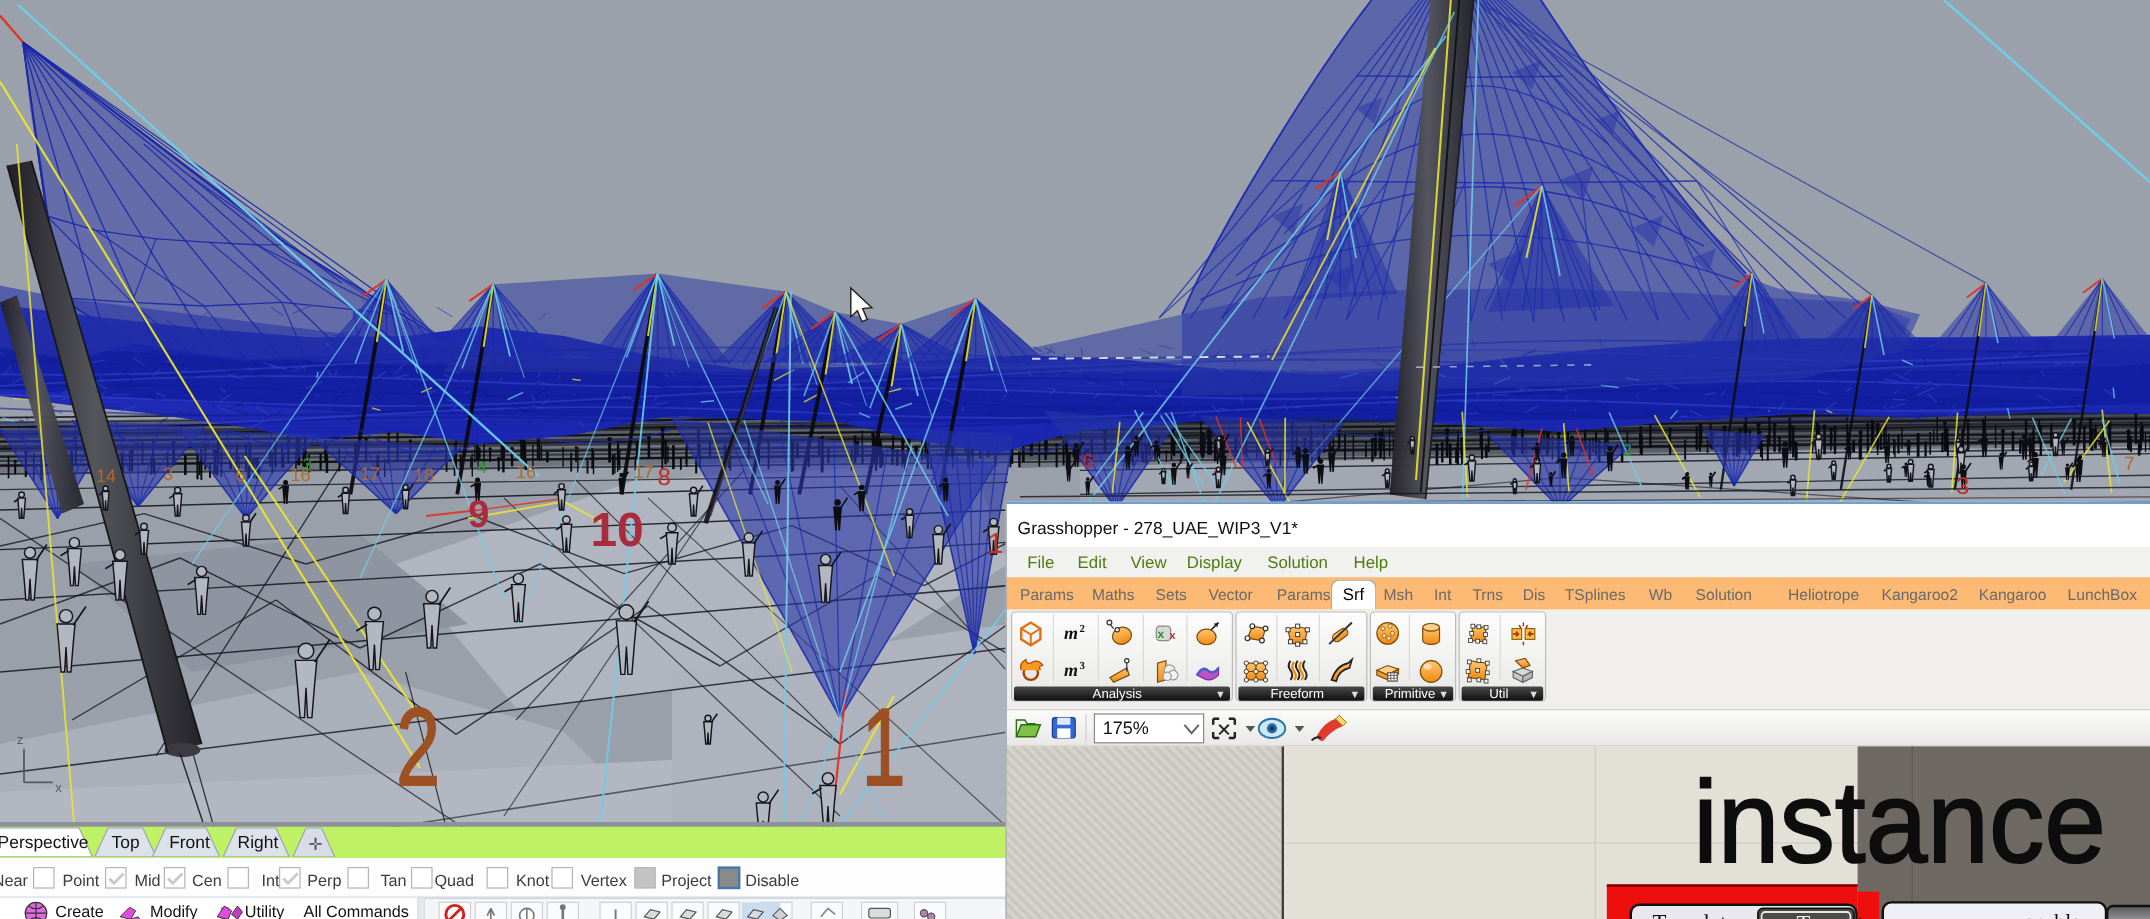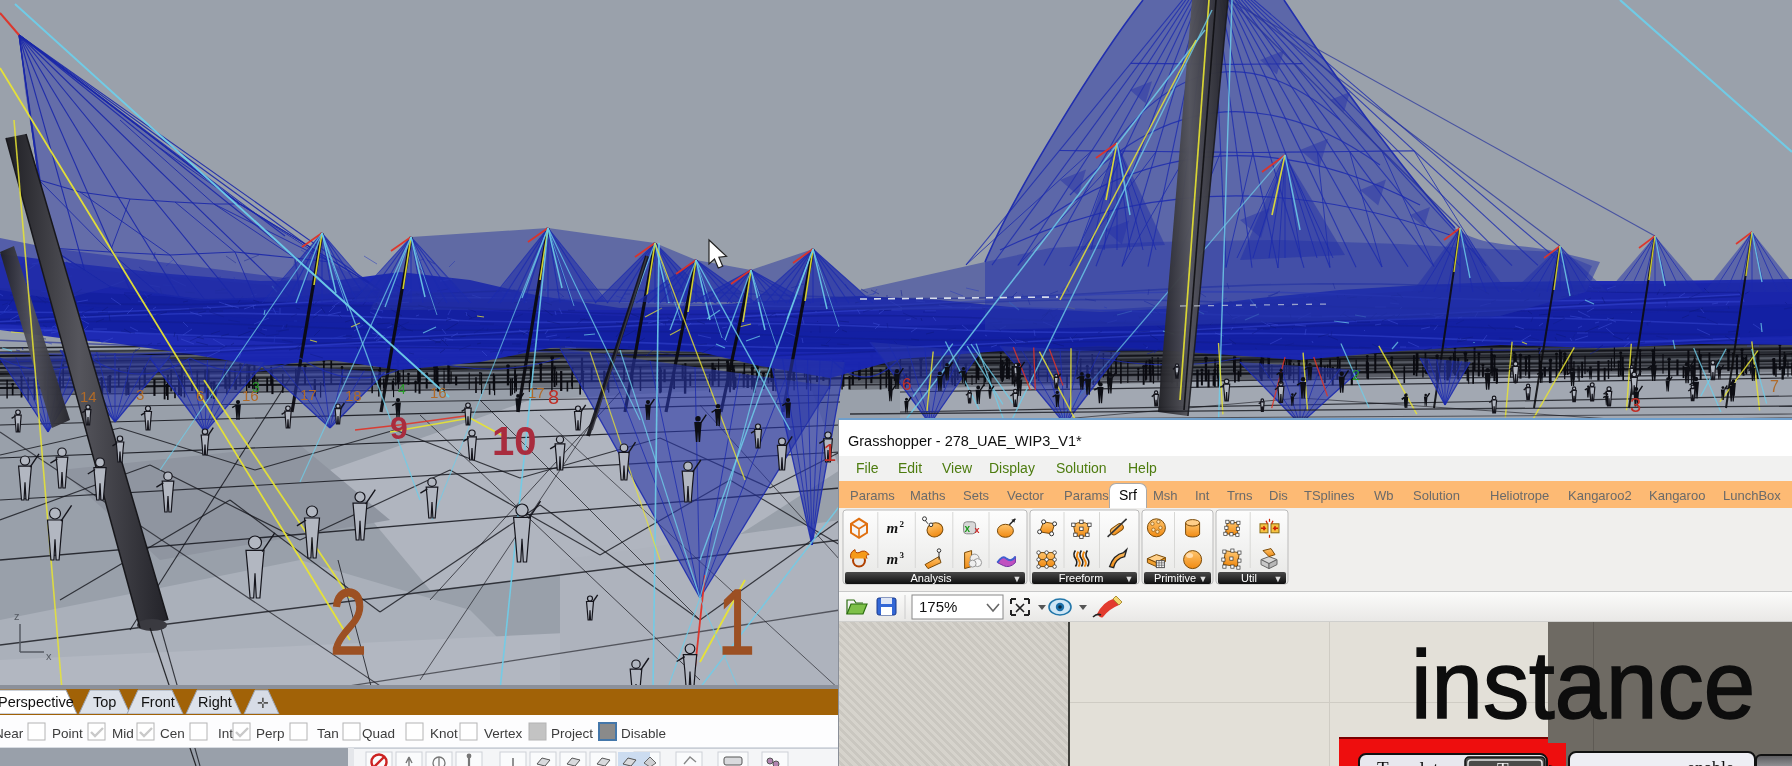--- a/index.html
+++ b/index.html
@@ -2205,21 +2205,21 @@
 <text x="398" y="394" font-family="Liberation Sans, sans-serif" font-size="14" font-weight="normal" fill="#2a9a2a">4</text>
 <text x="1352" y="380" font-family="Liberation Sans, sans-serif" font-size="14" font-weight="normal" fill="#2a9a2a">2</text>
 <line x1="20.0" y1="652.0" x2="20.0" y2="624.0" stroke="#555a62" stroke-width="1.5" stroke-opacity="1"></line>
 <line x1="20.0" y1="652.0" x2="44.0" y2="652.0" stroke="#555a62" stroke-width="1.5" stroke-opacity="1"></line>
 <text x="14" y="620" font-family="Liberation Sans, sans-serif" font-size="11" font-weight="normal" fill="#555a62">z</text>
 <text x="46" y="660" font-family="Liberation Sans, sans-serif" font-size="11" font-weight="normal" fill="#555a62">x</text>
 <path d="M709,240 l0,24 l5.5,-5 l3.8,9 l4.4,-1.8 l-3.8,-9 l7.6,-0.8 Z" fill="#fff" stroke="#222" stroke-width="1.2"></path>
     </svg>
 
 <div class="abs" style="left:0;top:685px;width:840px;height:4px;background:#8b909a"></div>
-<div class="abs" style="left:0;top:689px;width:840px;height:39px;background:#a16207;border-bottom:1px solid #b7bfcb">
+<div class="abs" style="left:0;top:689px;width:840px;height:39px;background:#bef264;border-bottom:1px solid #b7bfcb">
   <svg width="840" height="25" style="position:absolute;left:0;top:0">
     <polygon points="-14,25 -10,1 66,1 77,25" fill="#ffffff" stroke="#9aa3b2" stroke-width="1"></polygon>
     <polygon points="79,25 90,1 119,1 130,25" fill="#dde2ea" stroke="#9aa3b2" stroke-width="1"></polygon>
     <polygon points="127,25 138,1 172,1 183,25" fill="#dde2ea" stroke="#9aa3b2" stroke-width="1"></polygon>
     <polygon points="186,25 197,1 230,1 241,25" fill="#dde2ea" stroke="#9aa3b2" stroke-width="1"></polygon>
     <polygon points="244,25 255,1 268,1 279,25" fill="#d7dce6" stroke="#9aa3b2" stroke-width="1"></polygon>
     <text x="-2" y="18" font-size="14.5" fill="#111">Perspective</text>
     <text x="93" y="18" font-size="14.5" fill="#111">Top</text>
     <text x="141" y="18" font-size="14.5" fill="#111">Front</text>
     <text x="198" y="18" font-size="14.5" fill="#111">Right</text>
@@ -2253,20 +2253,36 @@
           <rect x="406" y="8" width="17" height="17"></rect>
       <rect x="460" y="8" width="17" height="17"></rect>
     </g>
     <rect x="529" y="8" width="17" height="17" fill="#c3c3c3" stroke="#b4b4b4"></rect>
     <rect x="599" y="8" width="17" height="17" fill="#8a8a8a" stroke="#4477aa" stroke-width="2"></rect>
     <g stroke="#c9c9c9" stroke-width="2.4" fill="none">
       <path d="M91,17 l4,4 l8,-8"></path>
           <path d="M140,17 l4,4 l8,-8"></path>
           <path d="M236,17 l4,4 l8,-8"></path>
     </g>
+  </svg>
+</div>
+<div class="abs" style="left:0;top:748px;width:348px;height:18px;background:#ffffff">
+  <svg width="348" height="18" style="position:absolute;left:0;top:0">
+    <g font-size="13.5" fill="#111">
+      <text x="46" y="16">Create</text>
+          <text x="125" y="16">Modify</text>
+          <text x="204" y="16">Utility</text>
+          <text x="253" y="16">All Commands</text>
+    </g>
+    <circle cx="30" cy="13" r="9" fill="#e06ae0" stroke="#333" stroke-width="1"></circle>
+    <path d="M21,13 h18 M30,4 v18 M24,7 a9,9 0 0 0 12,0 M24,19 a9,9 0 0 1 12,0" stroke="#333" stroke-width="1" fill="none"></path>
+    <path d="M100,16 l8,-8 l5,3 l-4,7 l6,-2 l3,4 z" fill="#e24ae2" stroke="#333" stroke-width="0.8"></path>
+    <rect x="184" y="8" width="7" height="10" fill="#999"></rect>
+    <path d="M181,16 l6,-9 l6,4 l-3,7 z" fill="#e24ae2" stroke="#333" stroke-width="0.8"></path>
+    <path d="M193,14 l5,-7 l4,5 l-4,6 z" fill="#c23ac2" stroke="#333" stroke-width="0.8"></path>
   </svg>
 </div>
 <div class="abs" style="left:348px;top:748px;width:6px;height:18px;background:#e4e6ea"></div>
 <div class="abs" style="left:354px;top:748px;width:486px;height:18px;background:#f4f5f7;border-top:1px solid #c9ced6">
   <svg width="486" height="18" style="position:absolute;left:0;top:0">
     <g fill="#fafbfc" stroke="#cdd1d7" stroke-width="1">
       <rect x="12" y="3" width="26" height="15"></rect>
           <rect x="42" y="3" width="26" height="15"></rect>
       <rect x="72" y="3" width="26" height="15"></rect>
           <rect x="102" y="3" width="26" height="15"></rect>

